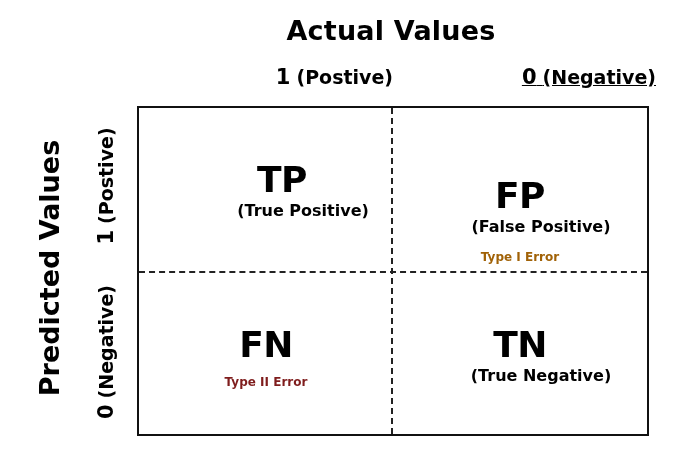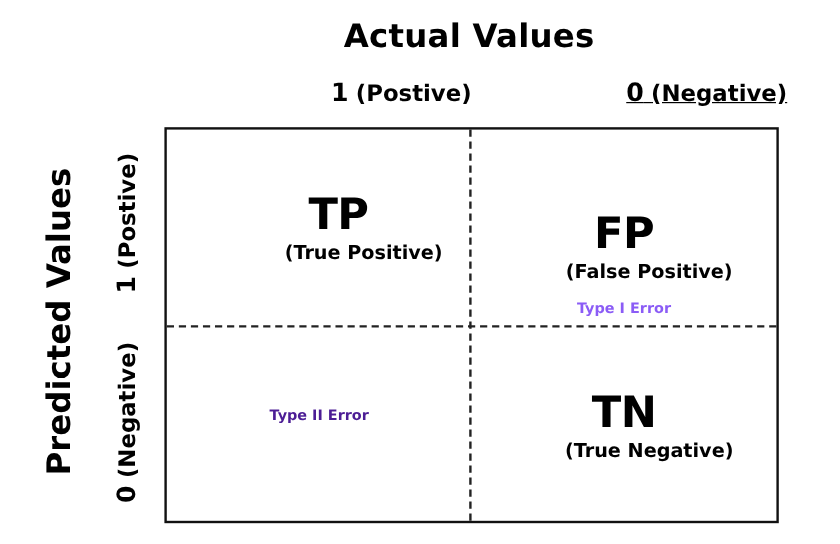--- a/index.html
+++ b/index.html
@@ -135,25 +135,26 @@
     <div class="abs vdash"></div>
 
     <div class="abs cell" style="left:16px; top:54px;">
       <span class="abbr">TP</span>
       <span class="full">(True Positive)</span>
     </div>
 
     <div class="abs cell" style="left:254px; top:70px;">
       <span class="abbr">FP</span>
       <span class="full">(False Positive)</span>
-      <span class="err" style="color:#8b5cf6;">Type I Error</span>
+      <span class="err" style="color:#a16207;">Type I Error</span>
     </div>
 
     <div class="abs cell" style="left:0; top:219px;">
-      <span class="err" style="color:#4c1d95;">Type II Error</span>
+      <span class="abbr">FN</span>
+      <span class="err" style="color:#7f1d1d;">Type II Error</span>
     </div>
 
     <div class="abs cell" style="left:254px; top:219px;">
       <span class="abbr">TN</span>
       <span class="full">(True Negative)</span>
     </div>
   </div>
 </div>
 
 </body></html>

